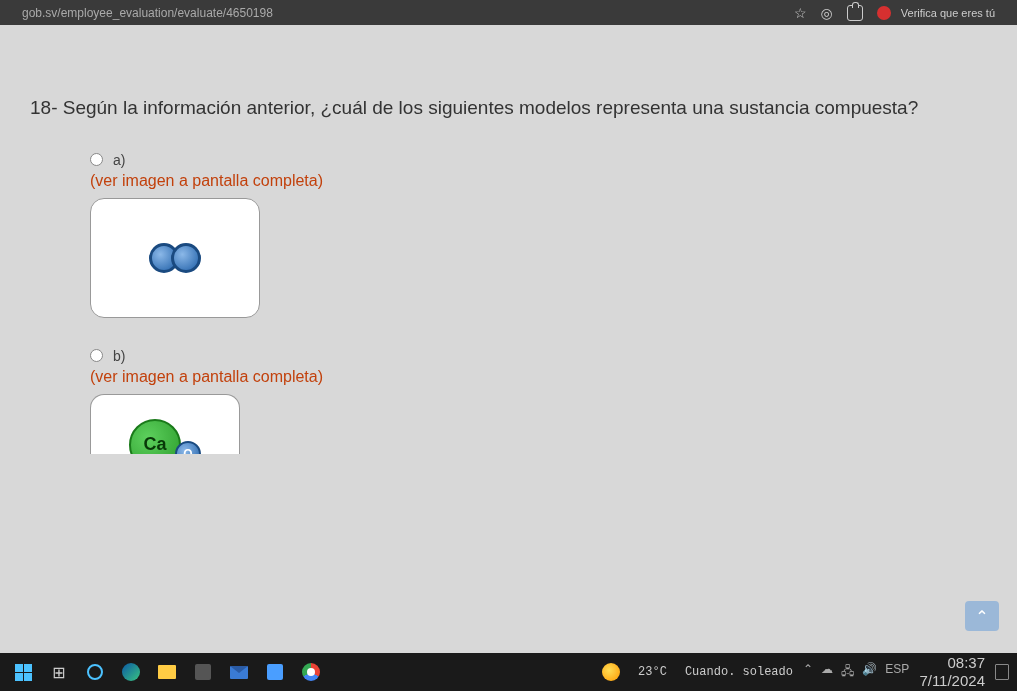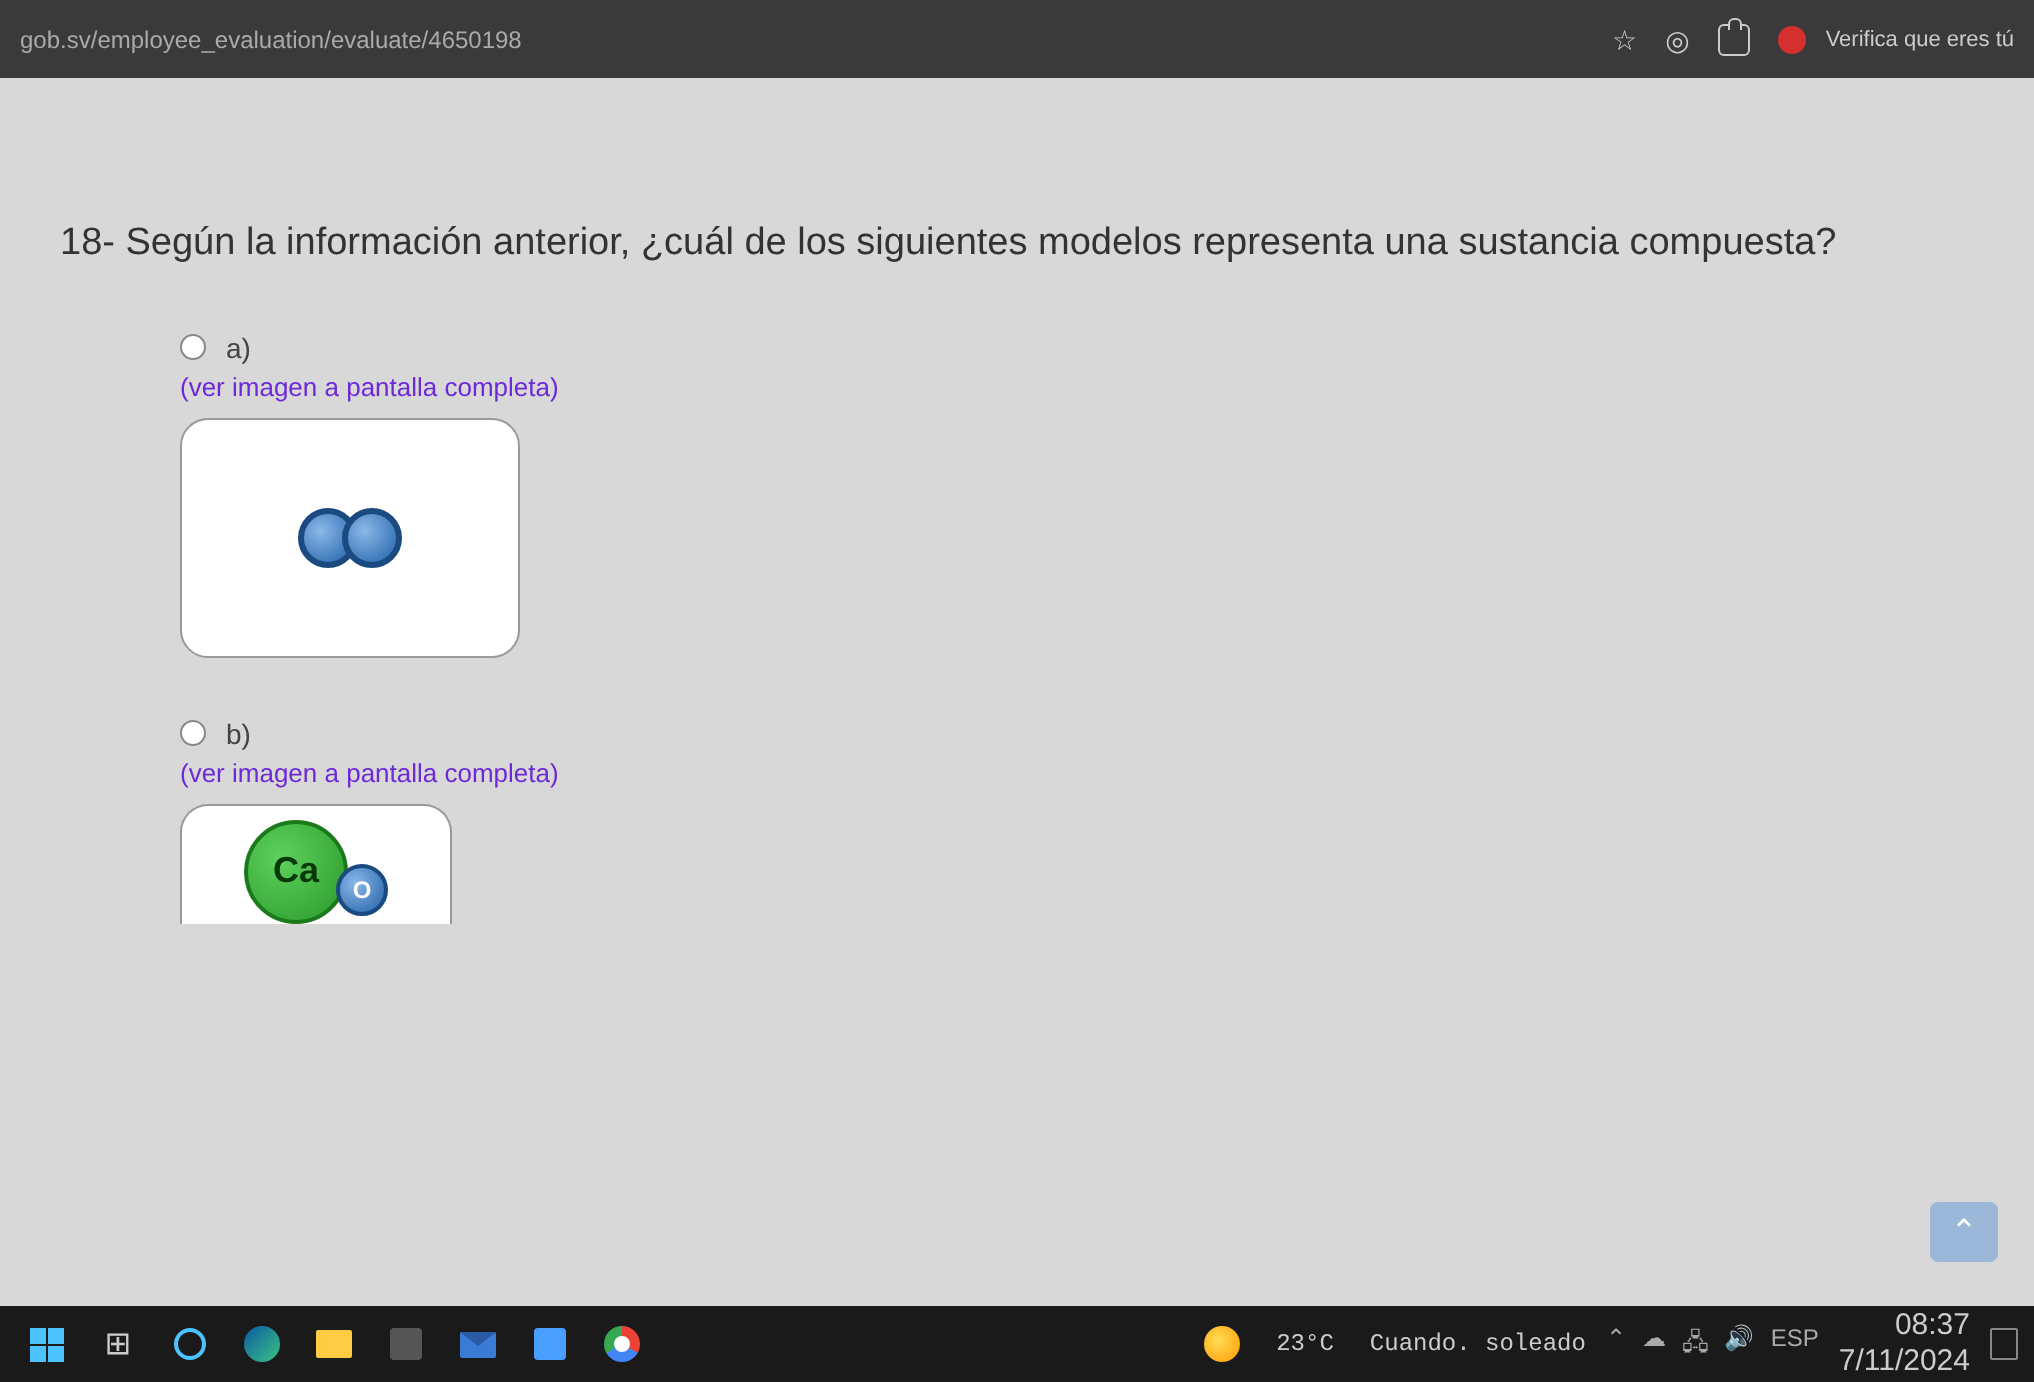--- a/index.html
+++ b/index.html
@@ -6,24 +6,24 @@
     body {
       font-family: 'Segoe UI', Arial, sans-serif;
       background: #d8d8d8;
       width: 1017px;
       height: 691px;
       overflow: hidden;
       position: relative;
     }
     .browser-bar {
       background: #3a3a3a;
-      height: 39px;
+      height: 25px;
       display: flex;
       align-items: center;
-      padding: 0 10px;
+      padding: 0 22px;
       color: #999;
       font-size: 12px;
       justify-content: space-between;
     }
     .url-text { color: #aaa; }
     .browser-icons { display: flex; align-items: center; gap: 14px; color: #ccc; }
     .verify-badge {
       display: flex; align-items: center; gap: 10px;
       color: #ccc; font-size: 11px;
     }
@@ -61,21 +61,21 @@
       align-items: center;
       gap: 10px;
       margin-bottom: 4px;
     }
     .radio {
       width: 13px; height: 13px; border: 1.5px solid #888;
       border-radius: 50%; display: inline-block; background: #fff;
     }
     .option-label { font-size: 14px; color: #444; font-weight: 500; }
     .hint-link {
-      font-size: 13px; color: #6d28d9; margin: 2px 0 8px 0;
+      font-size: 16px; color: #c2410c; margin: 2px 0 8px 0;
     }
     .image-box {
       width: 170px; height: 120px;
       border: 1px solid #999;
       border-radius: 14px;
       background: #fff;
       display: flex;
       align-items: center;
       justify-content: center;
       margin-bottom: 30px;
@@ -83,32 +83,32 @@
     .molecule-a {
       display: flex; align-items: center;
     }
     .atom-blue {
       width: 30px; height: 30px; border-radius: 50%;
       background: radial-gradient(circle at 35% 35%, #8bb8e8, #2060a8);
       border: 3px solid #1a4a80;
       margin: 0 -4px;
     }
     .image-box-partial {
-      width: 136px; height: 60px;
+      width: 150px; height: 60px;
       border-top: 1px solid #999;
       border-left: 1px solid #999;
       border-right: 1px solid #999;
       border-top-left-radius: 14px;
       border-top-right-radius: 14px;
       background: #fff;
       display: flex;
       align-items: flex-end;
       justify-content: center;
       overflow: hidden;
-      padding-bottom: 18px;
+      padding-bottom: 1px;
     }
     .molecule-b {
       display: flex; align-items: flex-end; gap: -2px;
       transform: translateY(18px);
     }
     .atom-green {
       width: 52px; height: 52px; border-radius: 50%;
       background: radial-gradient(circle at 35% 35%, #5dd05d, #2a9a2a);
       border: 2px solid #1a7a1a;
       display: flex; align-items: center; justify-content: center;

